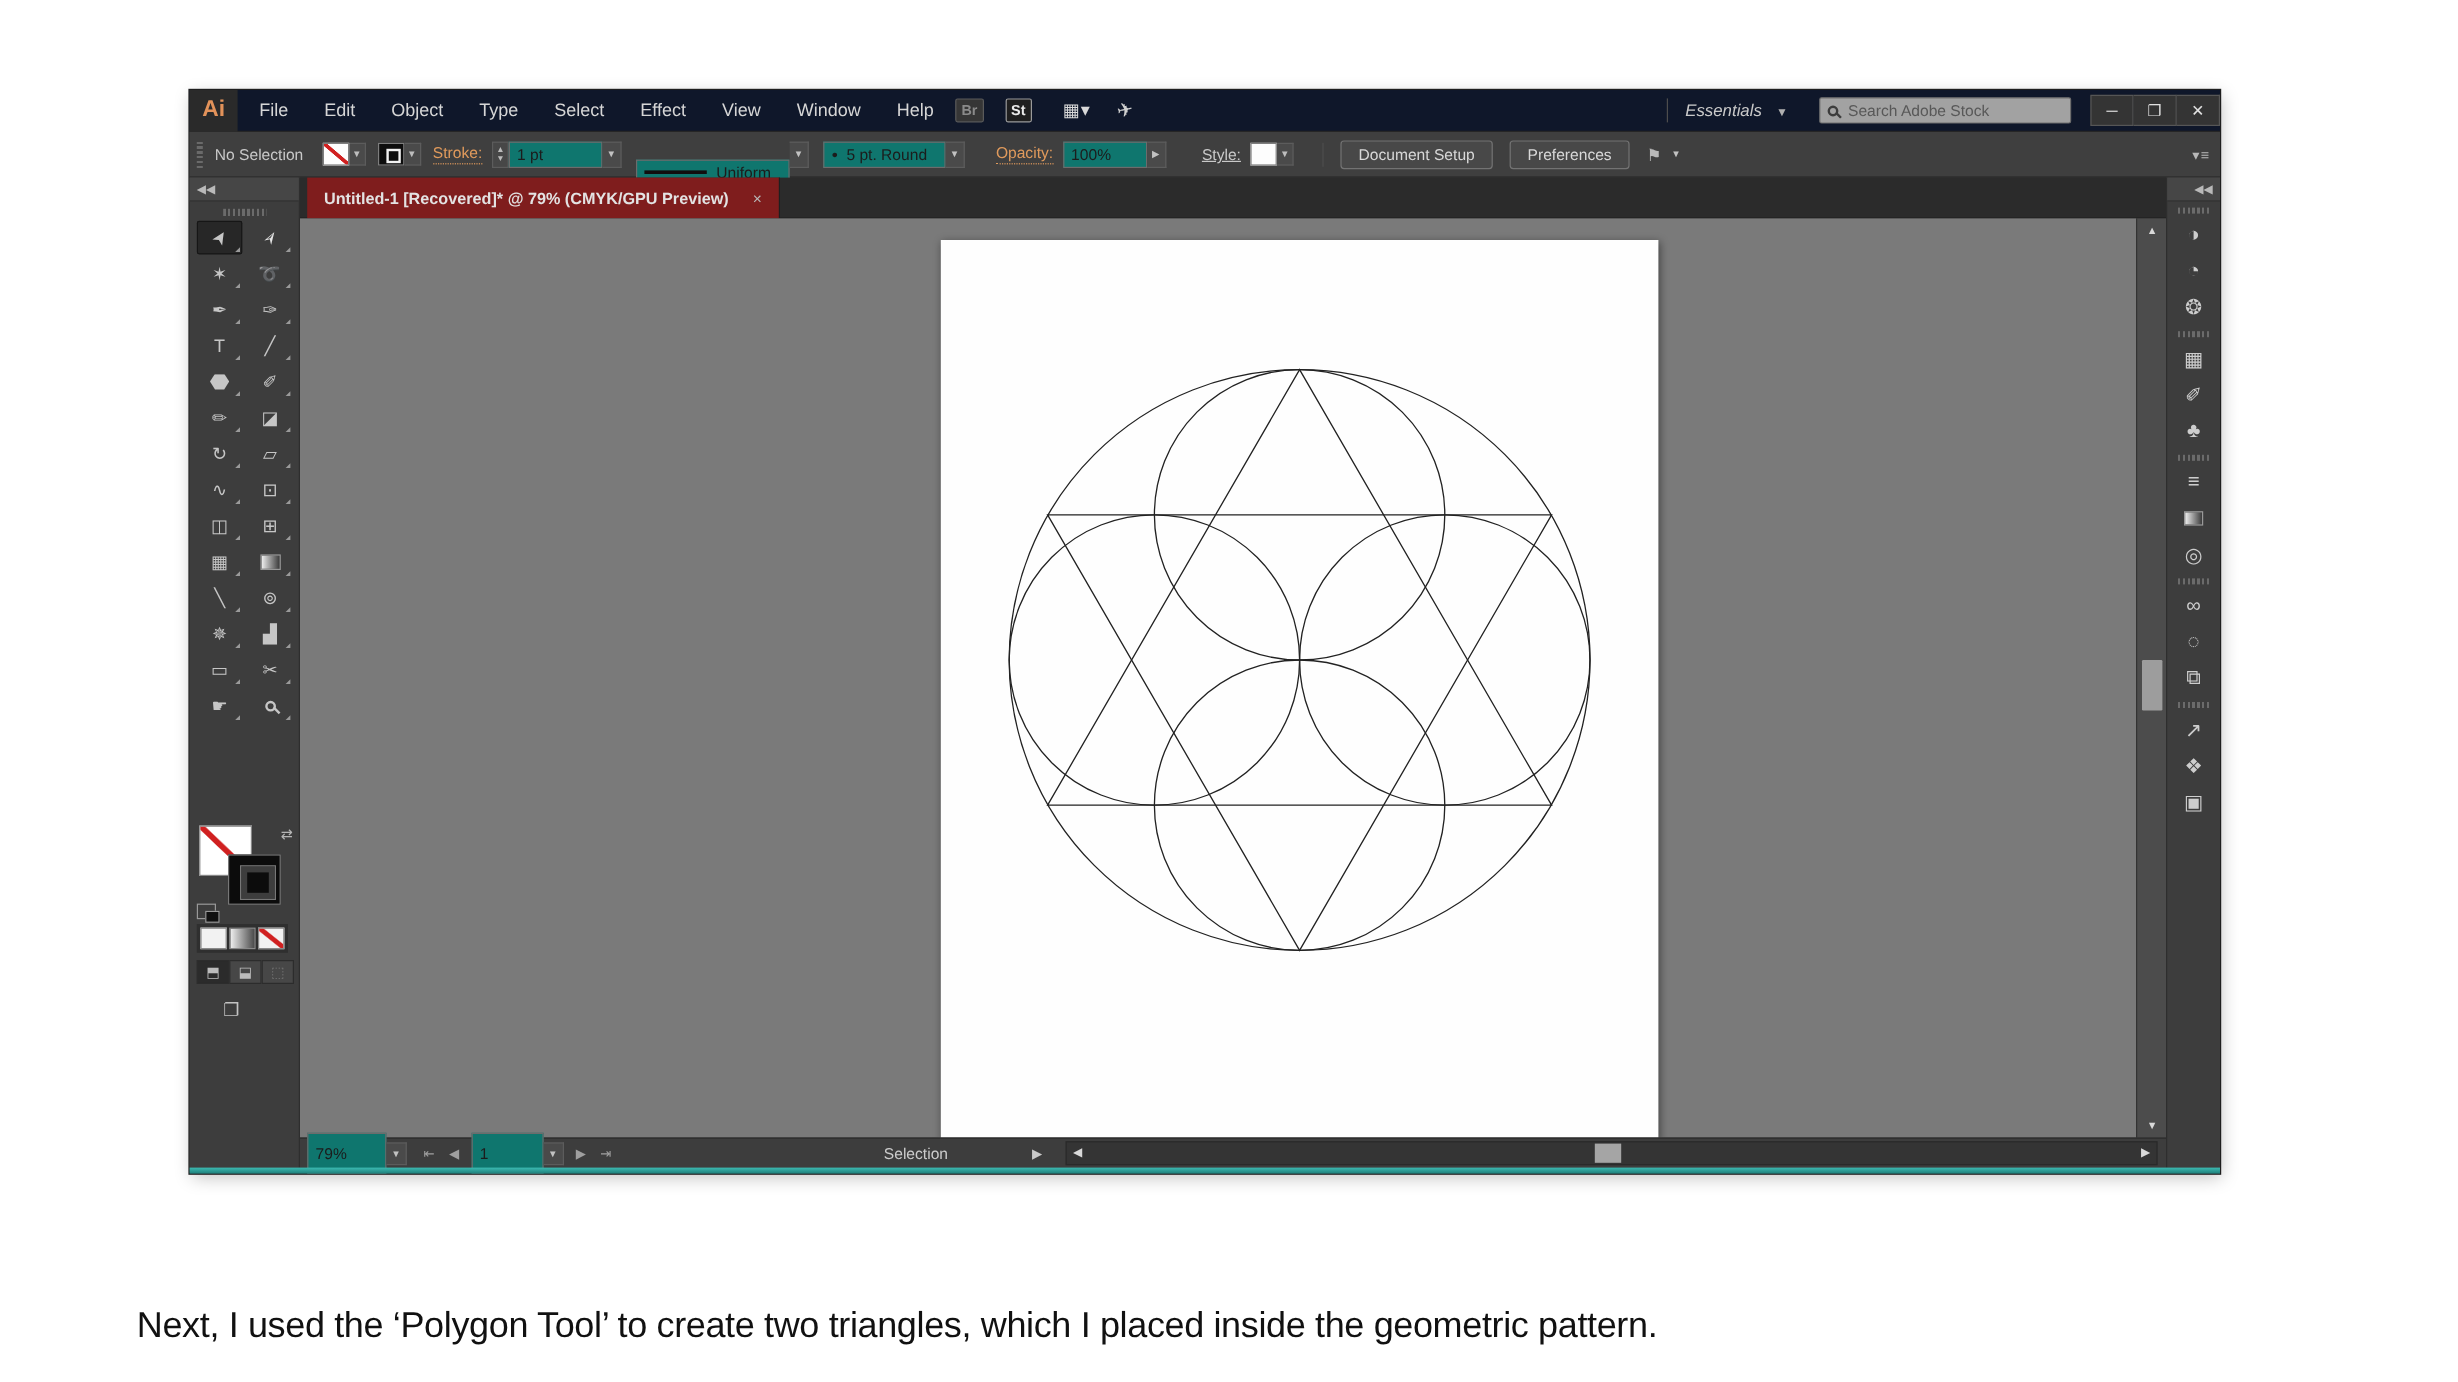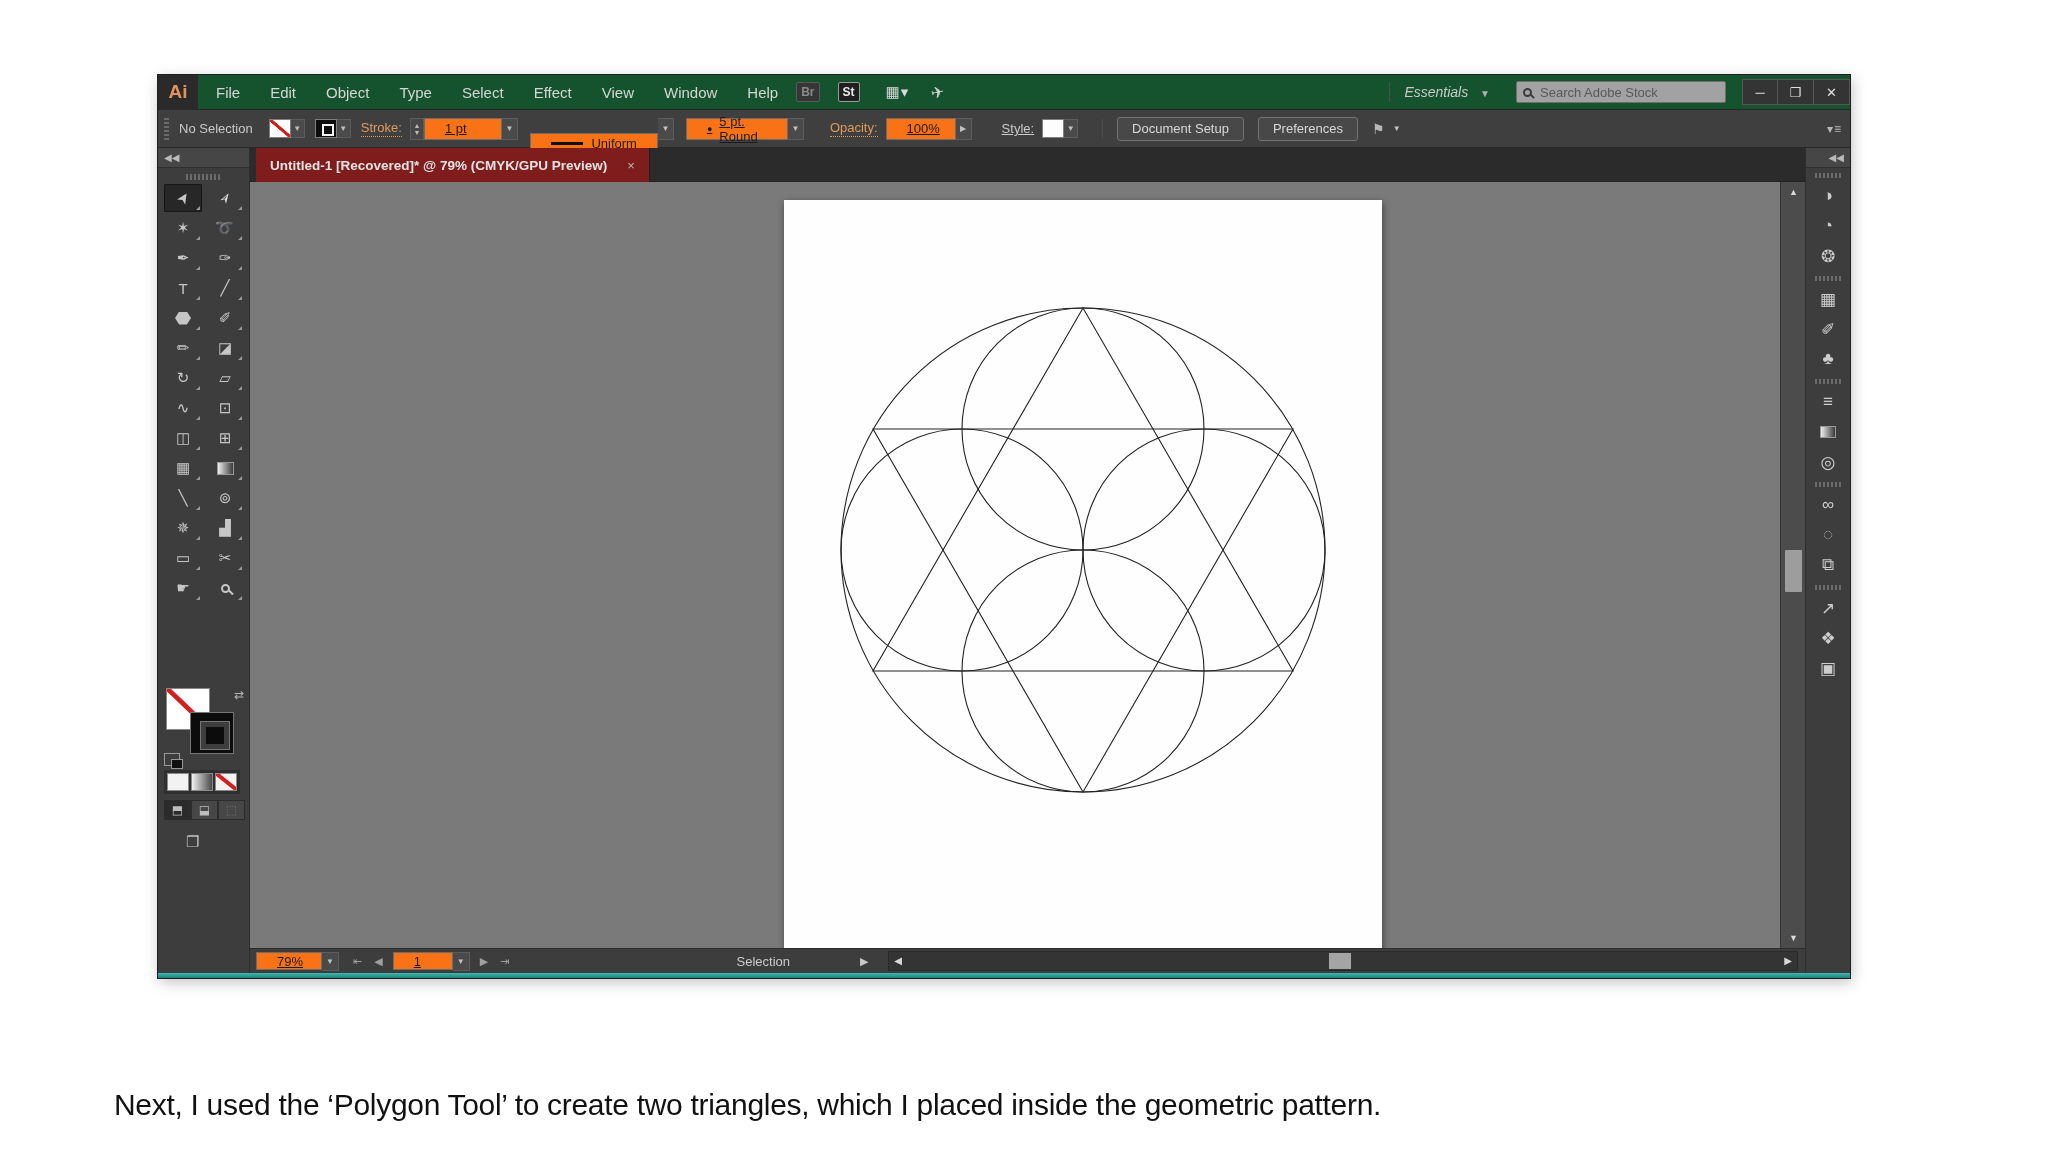--- a/index.html
+++ b/index.html
@@ -1,21 +1,21 @@
 <!DOCTYPE html>
 <html><head>
 <meta charset="utf-8">
 <style>
   * { margin:0; padding:0; box-sizing:border-box; }
   html,body { width:2048px; height:1152px; background:#ffffff; font-family:"Liberation Sans", sans-serif; overflow:hidden; }
 
   #window { position:absolute; left:158px; top:75px; width:1692px; height:903px; background:#3d3d3d; box-shadow:0 0 0 1px #1e1e1e, 2px 4px 14px rgba(0,0,0,.25); }
 
   
-  .menubar { position:absolute; left:0; top:0; width:100%; height:35px; background:#14532d; border-bottom:1px solid #262626; display:flex; align-items:center; }
+  .menubar { position:absolute; left:0; top:0; width:100%; height:35px; background:#0f172a; border-bottom:1px solid #262626; display:flex; align-items:center; }
   .ai-logo { width:40px; height:35px; background:#2a2a2a; color:#e2925a; font-weight:bold; font-size:19px; display:flex; align-items:center; justify-content:center; }
   .menu-items { display:flex; margin-left:18px; gap:30px; }
   .menu-items span { color:#d6d6d6; font-size:15px; cursor:default; }
   .appicon { font-size:12px; font-weight:bold; padding:2px 4px; border-radius:2px; margin-left:18px; }
   .appicon.br { color:#8a8a8a; border:1px solid #5a5a5a; background:#363636; }
   .appicon.st { color:#eaeaea; border:1px solid #9a9a9a; background:#1f1f1f; }
   .grid-ic { margin-left:26px; color:#d9d9d9; font-size:15px; letter-spacing:1px; }
   .rocket { margin-left:22px; color:#cfcfcf; font-size:16px; transform:rotate(-12deg); }
   .mb-right { margin-left:auto; display:flex; align-items:center; }
   .vdiv { width:1px; height:20px; background:#4d4d4d; margin:0 14px; }
@@ -34,21 +34,21 @@
   .controlbar { position:absolute; left:0; top:35px; width:100%; height:38px; background:#3f3f3f; border-bottom:1px solid #292929; display:flex; align-items:center; font-size:13px; color:#c9c9c9; }
   .grip-v { width:5px; height:22px; margin:0 10px 0 6px; background:repeating-linear-gradient(to bottom,#6a6a6a 0 2px,transparent 2px 4px); }
   .cb-label { color:#c9c9c9; margin-right:8px; }
   .orange { color:#e09a5c; border-bottom:1px dotted #e09a5c; padding-bottom:1px; }
   .swatch { width:22px; height:19px; border:1px solid #7e7e7e; position:relative; background:#fdfdfd; }
   .swatch.none::after { content:""; position:absolute; inset:0; background:linear-gradient(to top right, transparent 44%, #d02020 46%, #d02020 56%, transparent 58%); }
   .swatch.strokeind { background:#0d0d0d; }
   .swatch.strokeind::after { content:""; position:absolute; left:6px; top:4px; width:8px; height:8px; border:2px solid #f2f2f2; }
   .drop { width:14px; height:19px; display:flex; align-items:center; justify-content:center; color:#bdbdbd; font-size:8px; background:#4a4a4a; border:1px solid #5c5c5c; border-left:none; margin-right:10px; }
   .stepper { width:14px; height:22px; display:flex; flex-direction:column; align-items:center; justify-content:center; color:#bbb; font-size:7px; line-height:7px; background:#474747; border:1px solid #5c5c5c; }
-  .field { height:22px; background:#f97316; border:1px solid #6c6c6c; color:#1c1c1c; display:flex; align-items:center; padding:0 20px; font-size:13px;text-decoration:underline; }
+  .field { height:22px; background:#0f766e; border:1px solid #6c6c6c; color:#1c1c1c; display:flex; align-items:center; padding:0 6px; font-size:13px; }
   .combok { width:16px; height:22px; background:#4a4a4a; border:1px solid #5c5c5c; border-left:none; color:#c2c2c2; font-size:8px; display:flex; align-items:center; justify-content:center; margin-right:12px; }
   .strokeline { width:52px; height:3px; background:#0f0f0f; margin-right:8px; }
   .cb-btn { height:24px; padding:0 14px; background:#484848; border:1px solid #737373; border-radius:3px; color:#d8d8d8; display:flex; align-items:center; margin-right:14px; font-size:13px; cursor:pointer; }
   .flagic { color:#b8b8b8; font-size:14px; margin-right:4px; }
   .panelmenu { position:absolute; right:8px; top:12px; color:#b8b8b8; font-size:12px; letter-spacing:1px; }
 
   
   .toolbarcol { position:absolute; left:0; top:73px; width:92px; bottom:5px; background:#3d3d3d; border-right:1px solid #2e2e2e; }
   .collapse { height:20px; background:#464646; color:#b9b9b9; font-size:10px; display:flex; align-items:center; padding:0 6px; border-bottom:1px solid #2f2f2f; }
   .collapse.right { justify-content:flex-end; }
@@ -94,21 +94,21 @@
   .artboard { position:absolute; left:534px; top:18px; width:598px; height:751px; background:#fefefe; box-shadow:1px 2px 7px rgba(0,0,0,.45); }
   .artboard svg { position:absolute; left:0; top:0; }
 
   
   .vscroll { position:absolute; left:1622px; top:107px; width:25px; height:766px; background:#4c4c4c; border-left:1px solid #333; }
   .vscroll .arr { position:absolute; left:0; width:25px; height:16px; color:#d9d9d9; font-size:9px; text-align:center; line-height:16px; cursor:pointer; }
   .vscroll .arr.up { top:2px; } .vscroll .arr.dn { bottom:2px; }
   .vscroll .thumb { position:absolute; left:4px; top:368px; width:17px; height:42px; background:#9d9d9d; border-radius:1px; cursor:pointer; }
 
   .statusbar { position:absolute; left:92px; top:873px; width:1555px; height:25px; background:#3d3d3d; border-top:1px solid #2c2c2c; display:flex; align-items:center; font-size:13px; color:#c9c9c9; }
-  .statusbar .field { height:18px; }
+  .statusbar .field { height:34px; }
   .sb-zoom { width:66px; margin-left:6px; }
   .sb-drop { width:17px; height:19px; background:#4a4a4a; border:1px solid #5c5c5c; border-left:none; color:#c2c2c2; font-size:8px; display:flex; align-items:center; justify-content:center; }
   .navgl { color:#9f9f9f; font-size:11px; margin:0 6px; cursor:pointer; }
   .sb-board { width:60px; margin-left:4px; }
   .sb-status { position:absolute; left:420px; width:120px; text-align:right; color:#cccccc; }
   .sb-next { position:absolute; left:610px; color:#c9c9c9; font-size:11px; cursor:pointer; }
   .hscroll { position:absolute; left:638px; top:2px; width:910px; height:20px; background:#343434; border:1px solid #2a2a2a; }
   .hscroll .arr { position:absolute; top:0; height:18px; width:16px; color:#d9d9d9; font-size:10px; text-align:center; line-height:18px; cursor:pointer; }
   .hscroll .arr.l { left:1px; } .hscroll .arr.r { right:1px; }
   .hscroll .thumb { position:absolute; left:440px; top:1px; width:22px; height:16px; background:#a5a5a5; cursor:pointer; }

